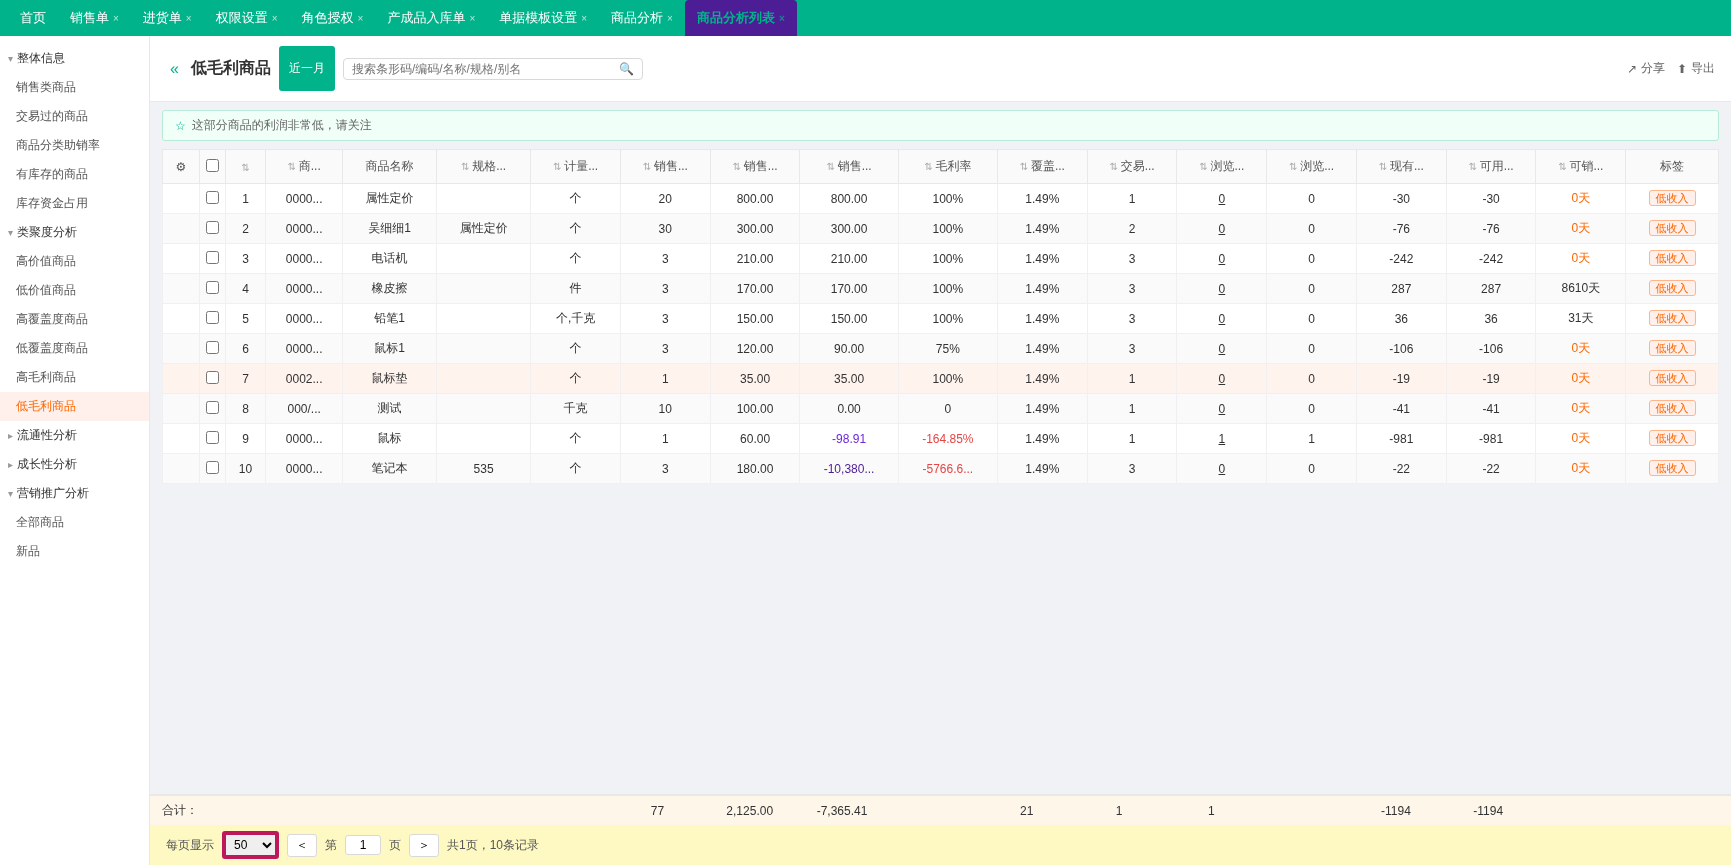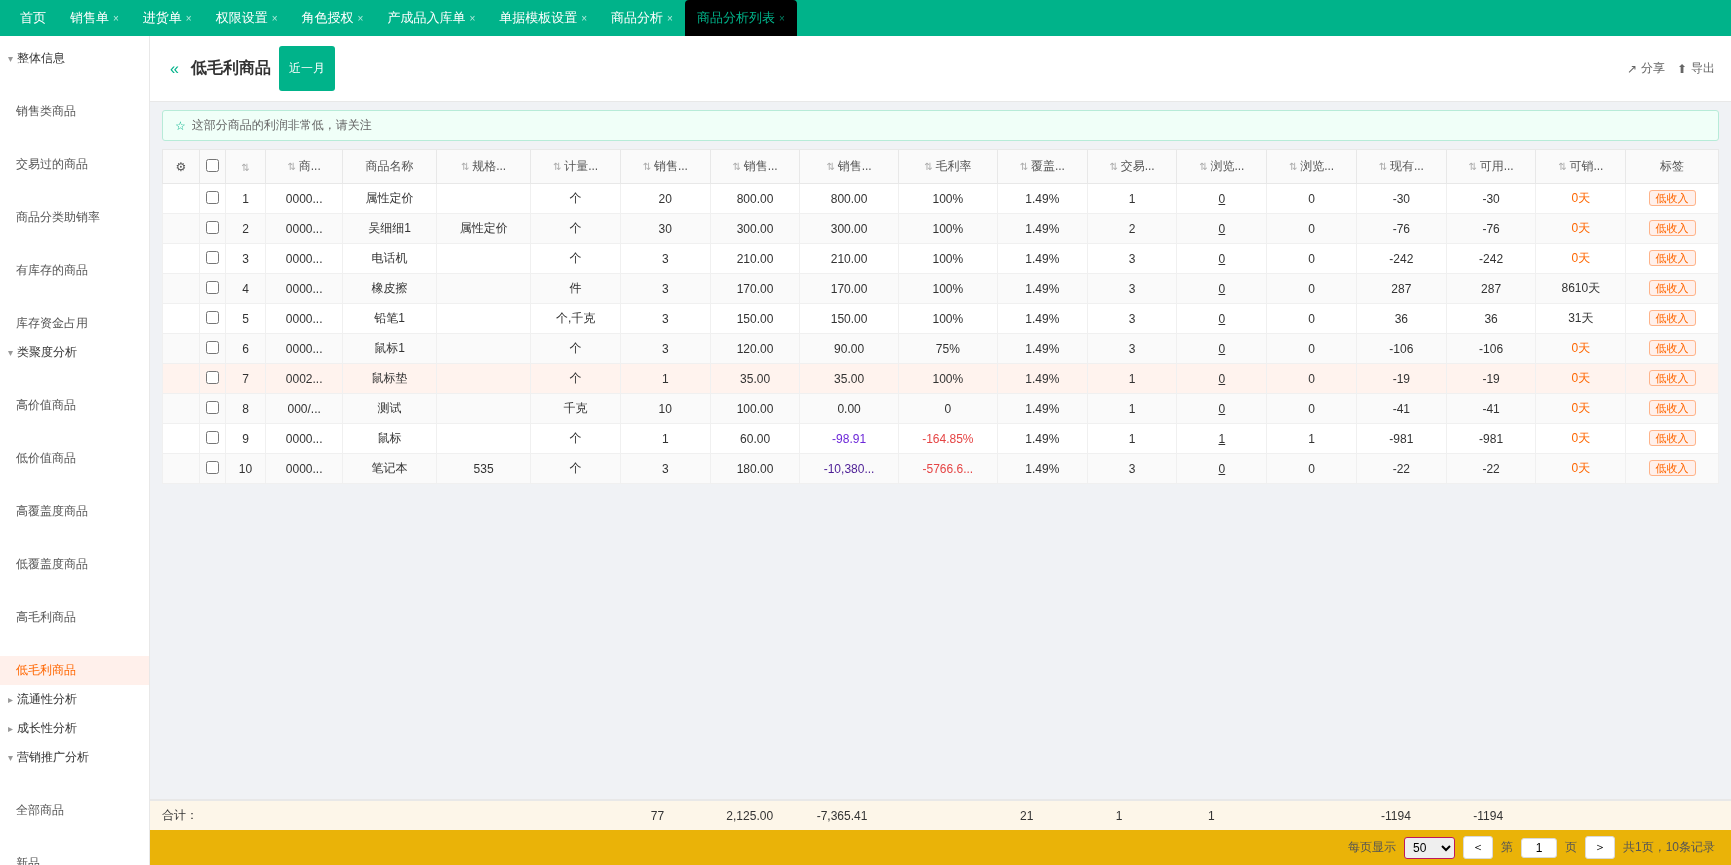--- a/index.html
+++ b/index.html
@@ -18,21 +18,21 @@
       color: #fff;
       padding: 0 12px;
       height: 36px;
       display: flex;
       align-items: center;
       cursor: pointer;
       font-size: 13px;
       white-space: nowrap;
       position: relative;
     }
-    .nav-item.active { background: #000000; color: #00b38a; border-radius: 4px 4px 0 0; }
+    .nav-item.active { background: #4c1d95; color: #00b38a; border-radius: 4px 4px 0 0; font-weight: bold; }
     .nav-item .close-x {
       margin-left: 4px;
       font-size: 10px;
       opacity: 0.7;
     }
 
     
     .main-layout {
       display: flex;
       height: calc(100vh - 36px);
@@ -56,21 +56,20 @@
       color: #333;
       cursor: pointer;
     }
     .sidebar-group-title .arrow { margin-right: 4px; color: #999; font-size: 10px; }
     .sidebar-item {
       padding: 6px 16px;
       font-size: 12px;
       color: #555;
       cursor: pointer;
       white-space: nowrap;
-      margin-top: 24px;
     }
     .sidebar-item.active { background: #fff0eb; color: #ff6600; }
 
     
     .content {
       flex: 1;
       display: flex;
       flex-direction: column;
       overflow: hidden;
       background: #f0f2f5;
@@ -223,29 +222,28 @@
     .footer-total-cell {
       flex: 1;
       text-align: center;
       color: #333;
       padding: 0 4px;
     }
 
     .pagination-bar {
       display: flex;
       align-items: center;
-      justify-content: flex-end;
       padding: 6px 16px;
       gap: 8px;
       font-size: 12px;
       color: #555;
-      background: #eab308;
+      background: #fef9c3;
     }
     .page-size-select {
-      border: 1px solid #be185d;
+      border: 4px solid #be185d;
       border-radius: 3px;
       padding: 2px 4px;
       font-size: 12px;
     }
     .page-btn {
       border: 1px solid #d9d9d9;
       background: #fff;
       border-radius: 3px;
       padding: 2px 8px;
       cursor: pointer;
@@ -350,20 +348,24 @@
     <div class="sidebar-item">全部商品</div>
     <div class="sidebar-item">新品</div>
   </div>
 
   <div class="content">
 
     <div class="content-header">
       <span class="collapse-btn">«</span>
       <span class="page-title">低毛利商品</span>
       <button class="filter-btn">近一月</button>
+      <div class="search-box">
+        <input type="text" placeholder="搜索条形码/编码/名称/规格/别名" style="">
+        <span>🔍</span>
+      </div>
       <div class="header-actions">
         <button class="action-btn">
           <span>↗</span>
           <span>分享</span>
         </button>
         <button class="action-btn">
           <span>⬆</span>
           <span>导出</span>
         </button>
       </div>

